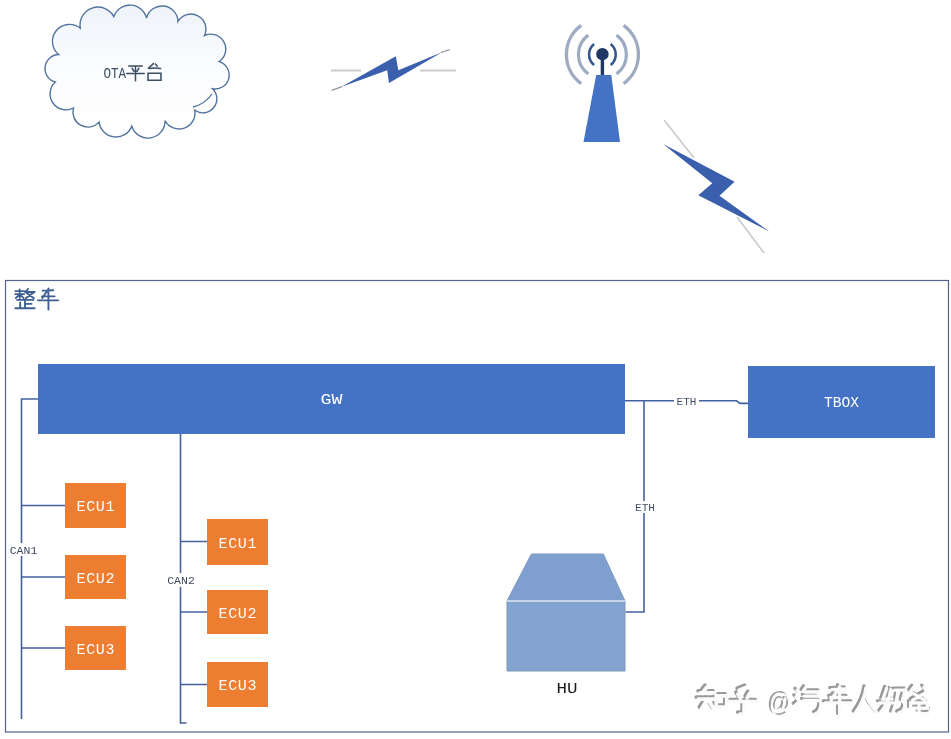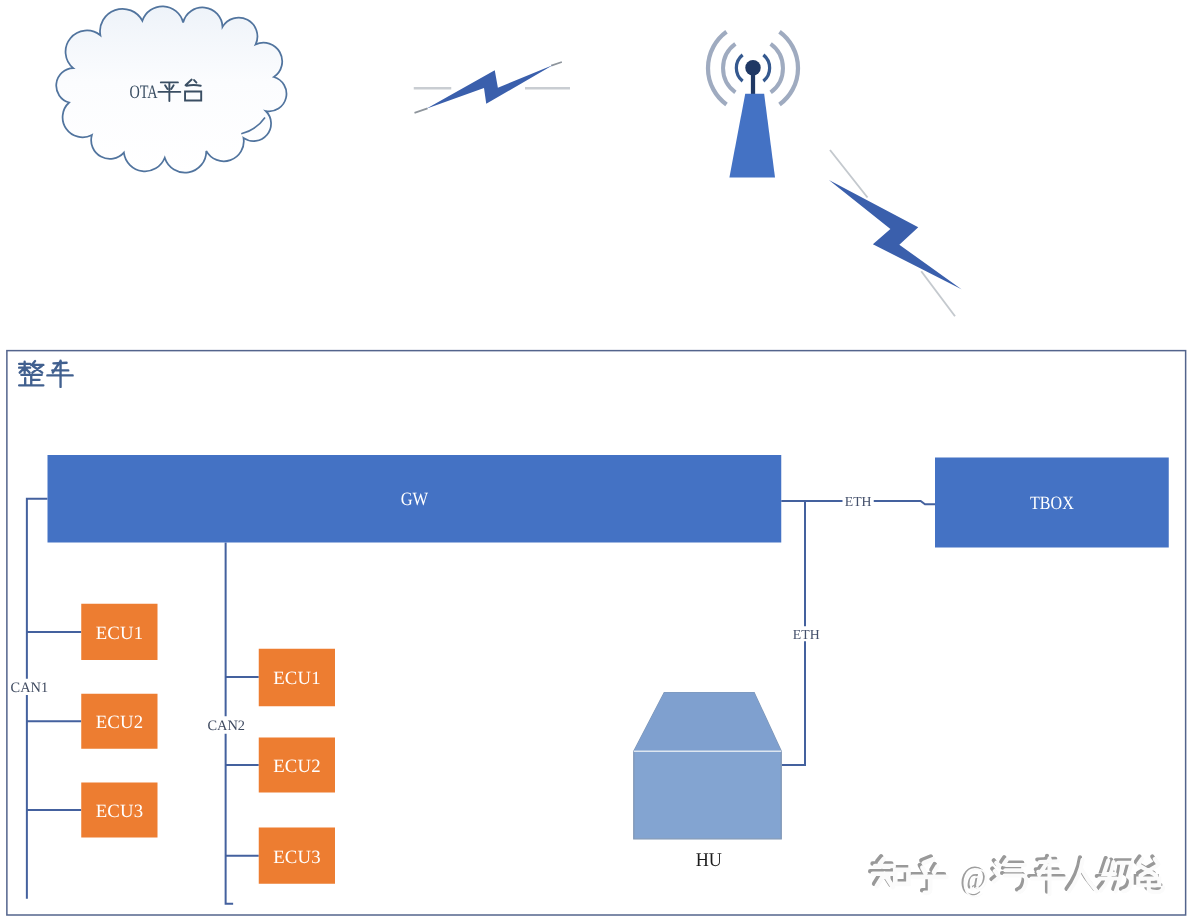--- a/index.html
+++ b/index.html
@@ -1,17 +1,17 @@
 <!DOCTYPE html>
 <html><head>
 <meta charset="utf-8">
 <style>
   html,body{margin:0;padding:0;background:#ffffff;}
   #stage{position:relative;width:951px;height:739px;background:#ffffff;overflow:hidden;
-         font-family:Liberation Serif, serif;}
+         font-family:Liberation Mono, monospace;}
   svg{position:absolute;left:0;top:0;}
 </style>
 </head>
 <body>
 <div id="stage">
 <svg width="951" height="739" viewBox="0 0 951 739">
 <defs>
   <linearGradient id="cloudG" x1="0" y1="5" x2="0" y2="139" gradientUnits="userSpaceOnUse">
     <stop offset="0" stop-color="#eef3f9"></stop>
           <stop offset="0.45" stop-color="#fbfcfe"></stop>

